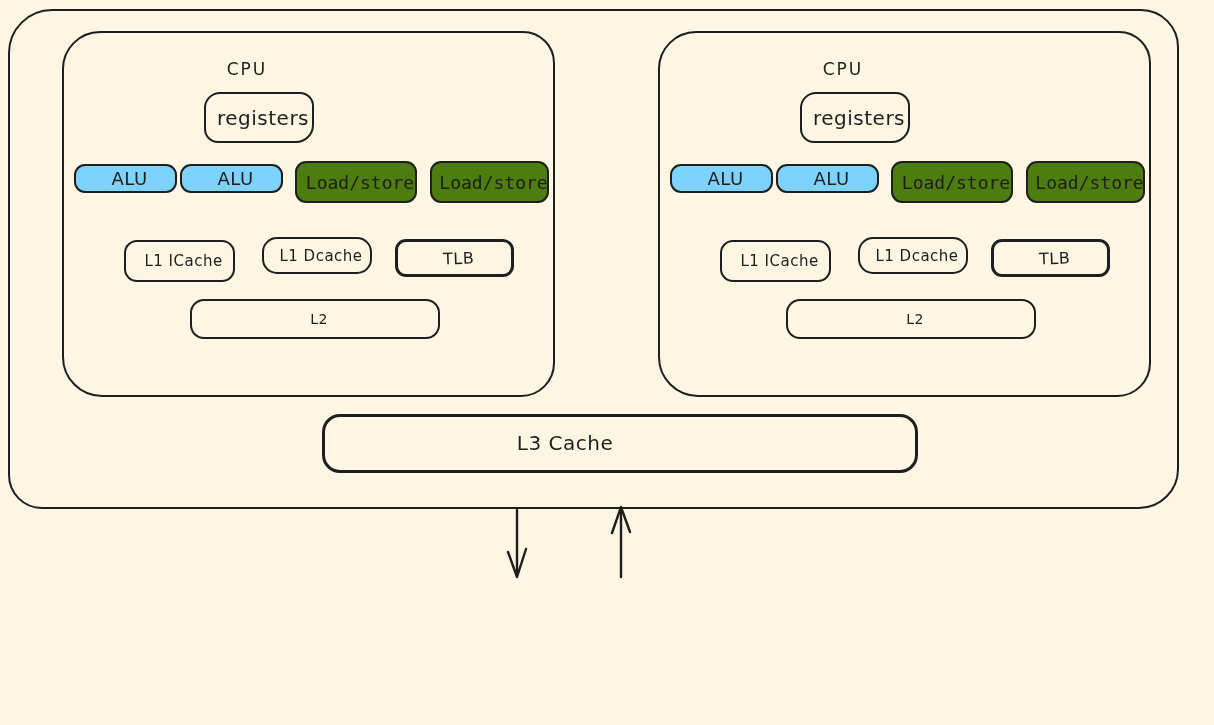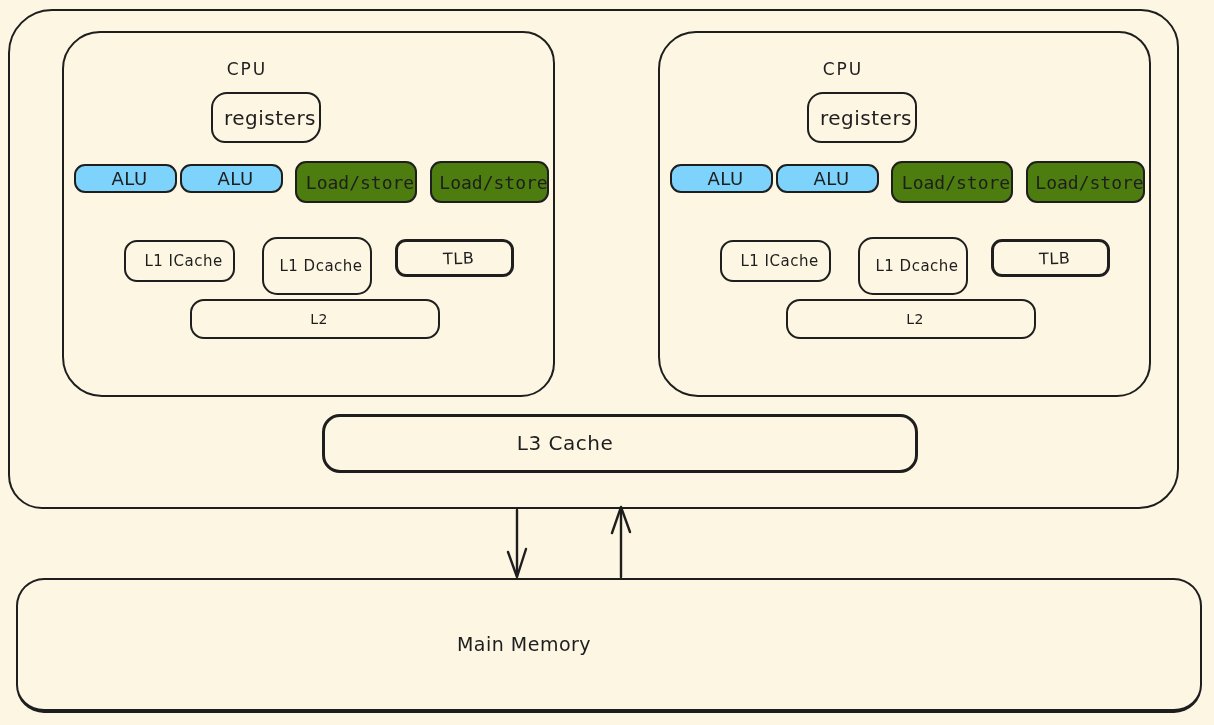--- a/index.html
+++ b/index.html
@@ -16,29 +16,29 @@
     padding-left:8px;
   }
   
   .chip { left:8px; top:9px; width:1171px; height:500px; border-radius:44px 38px 40px 34px; }
   
   .cpu { top:31px; width:493px; height:366px; border-radius:38px 32px 34px 40px; display:block; }
   .cpu-1 { left:62px; }
   .cpu-2 { left:658px; }
   .cpu-title { position:absolute; left:121px; top:26px; width:124px; text-align:center;
                font-size:17px; letter-spacing:2px; }
-  .registers { left:147px; top:59px; width:110px; height:51px; border-radius:16px 14px 18px 14px; font-size:20px; }
+  .registers { left:140px; top:59px; width:110px; height:51px; border-radius:16px 14px 18px 14px; font-size:20px; }
   .alu { top:131px; width:103px; height:29px; background:#7dd3fc; border-radius:11px;
          font-size:18px; align-items:flex-end; padding-bottom:2px; }
   .alu-1 { left:10px; } .alu-2 { left:116px; }
   .ls { top:128px; width:122px; height:42px; background:#4d7c0f; border-radius:11px;
         font-family:"DejaVu Sans Mono", monospace; font-size:18px; letter-spacing:0; }
   .ls-1 { left:231px; } .ls-2 { left:366px; width:119px; }
   .l1i { left:60px;  top:207px; width:111px; height:42px; border-radius:13px; font-size:15px; }
-  .l1d { left:198px; top:204px; width:110px; height:58px; border-radius:15px; font-size:15px; }
+  .l1d { left:198px; top:204px; width:110px; height:37px; border-radius:15px; font-size:15px; }
   .tlb { left:331px; top:206px; width:119px; height:38px; border-radius:11px; border-width:3px; font-size:16px; }
   .tlb span { transform:rotate(-2deg); }
   .l2  { left:126px; top:266px; width:250px; height:40px; border-radius:14px; font-size:14px; }
   
   .l3 { left:322px; top:414px; width:596px; height:59px; border-radius:18px; border-width:3px; font-size:20px; }
   .l3 span { position:absolute; left:0; top:0; width:396px; line-height:53px; text-align:center;margin-left:42px; }
   
   .memory { left:16px; top:578px; width:1186px; height:135px; border-radius:28px;
             border-width:2px; border-bottom-width:4px; font-size:19px; }
   .memory span { position:absolute; left:0; top:0; width:1012px; line-height:129px; text-align:center; }
@@ -121,17 +121,14 @@
     <g stroke="#1e1e1e" stroke-width="2.4" fill="none" stroke-linecap="round" stroke-linejoin="round">
       <path d="M517 510 L517 575"></path>
       <path d="M508 552 L517 577 L526 549"></path>
     </g>
     <g stroke="#1e1e1e" stroke-width="2.4" fill="none" stroke-linecap="round" stroke-linejoin="round">
       <path d="M621 577 L621 510"></path>
       <path d="M612 533 L621 507 L630 532"></path>
     </g>
   </svg>
 
-  <div class="box memory">
-    <span>Main Memory</span>
-  </div>
 
 </div>
 
 </body></html>

